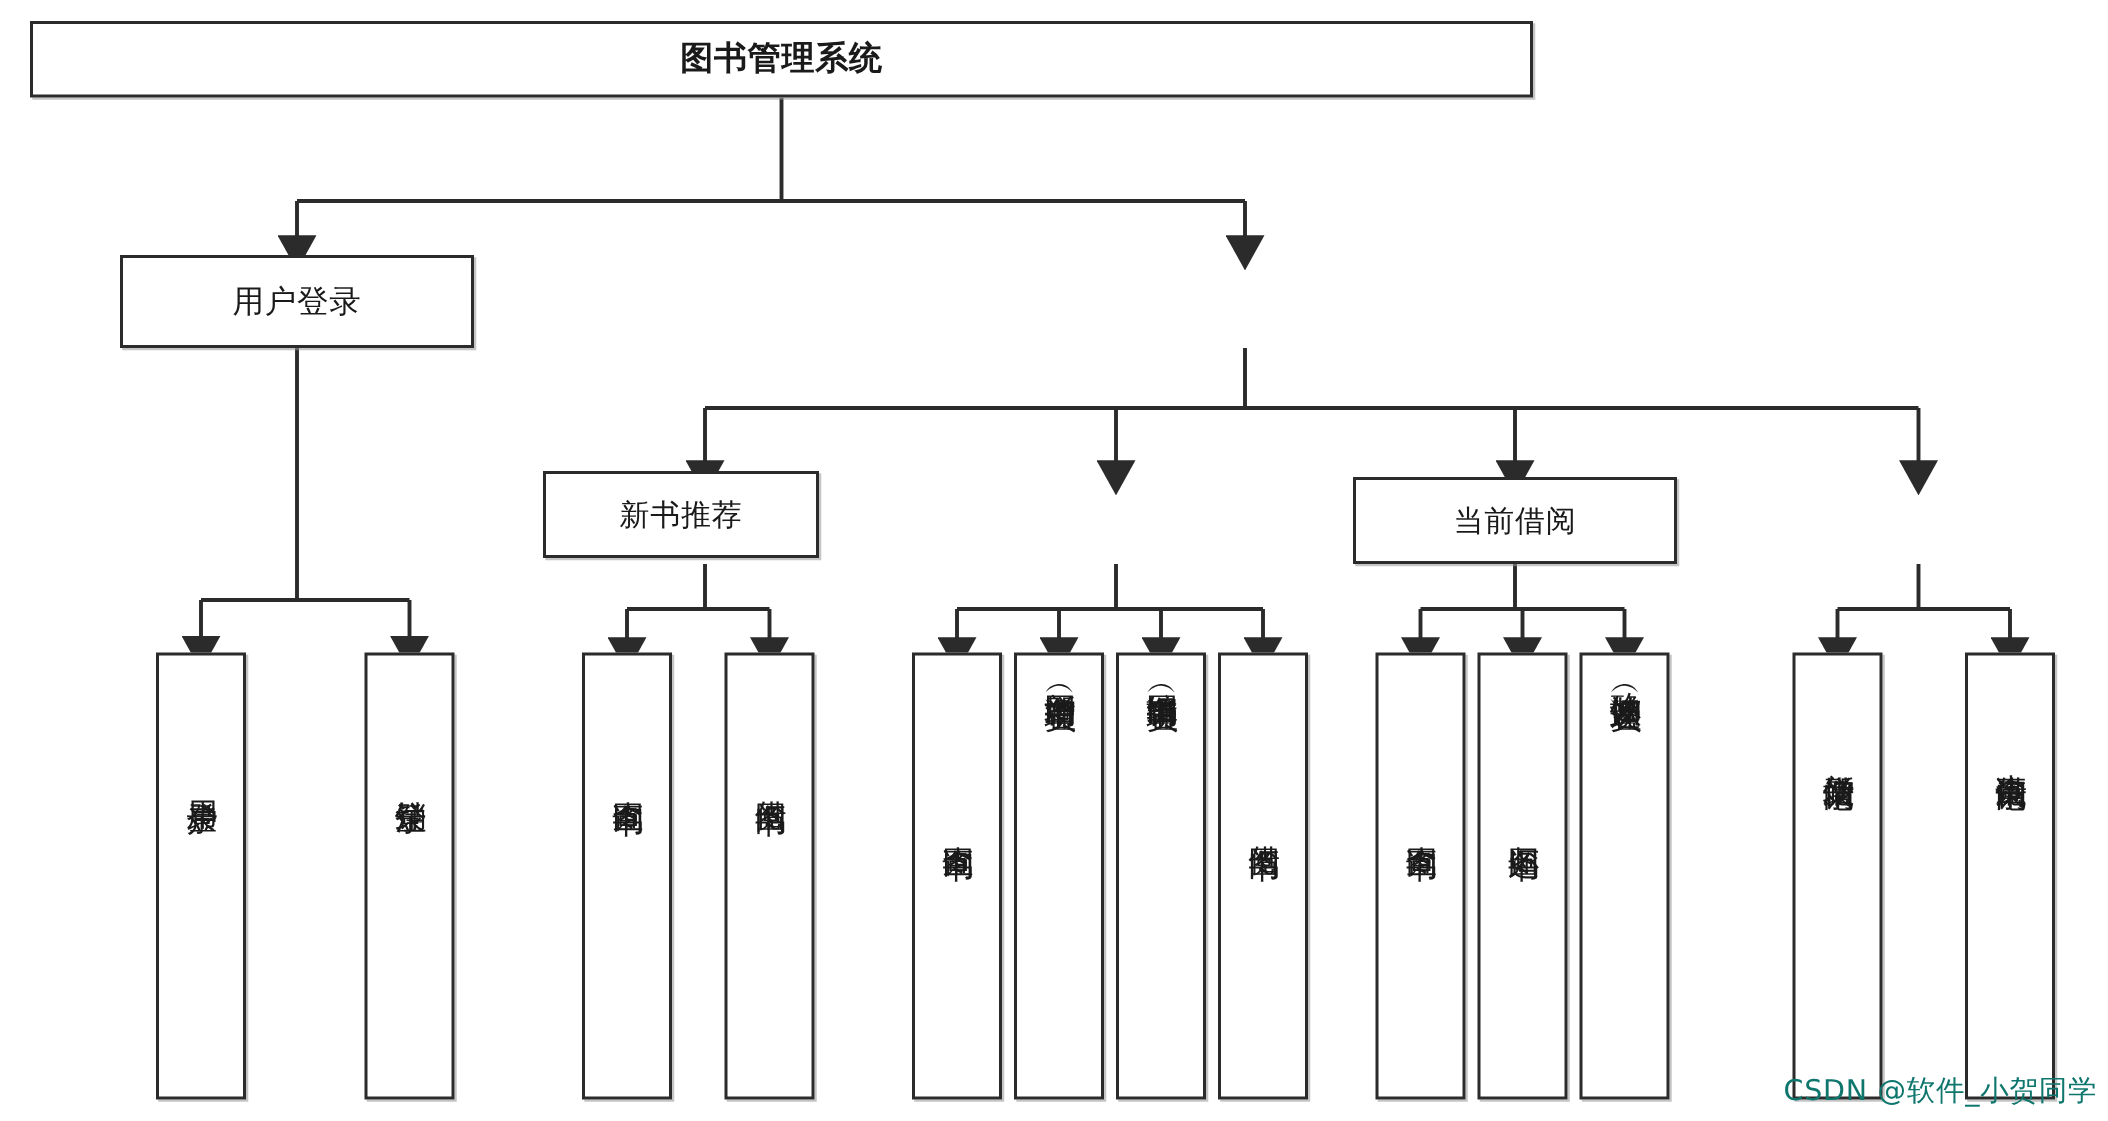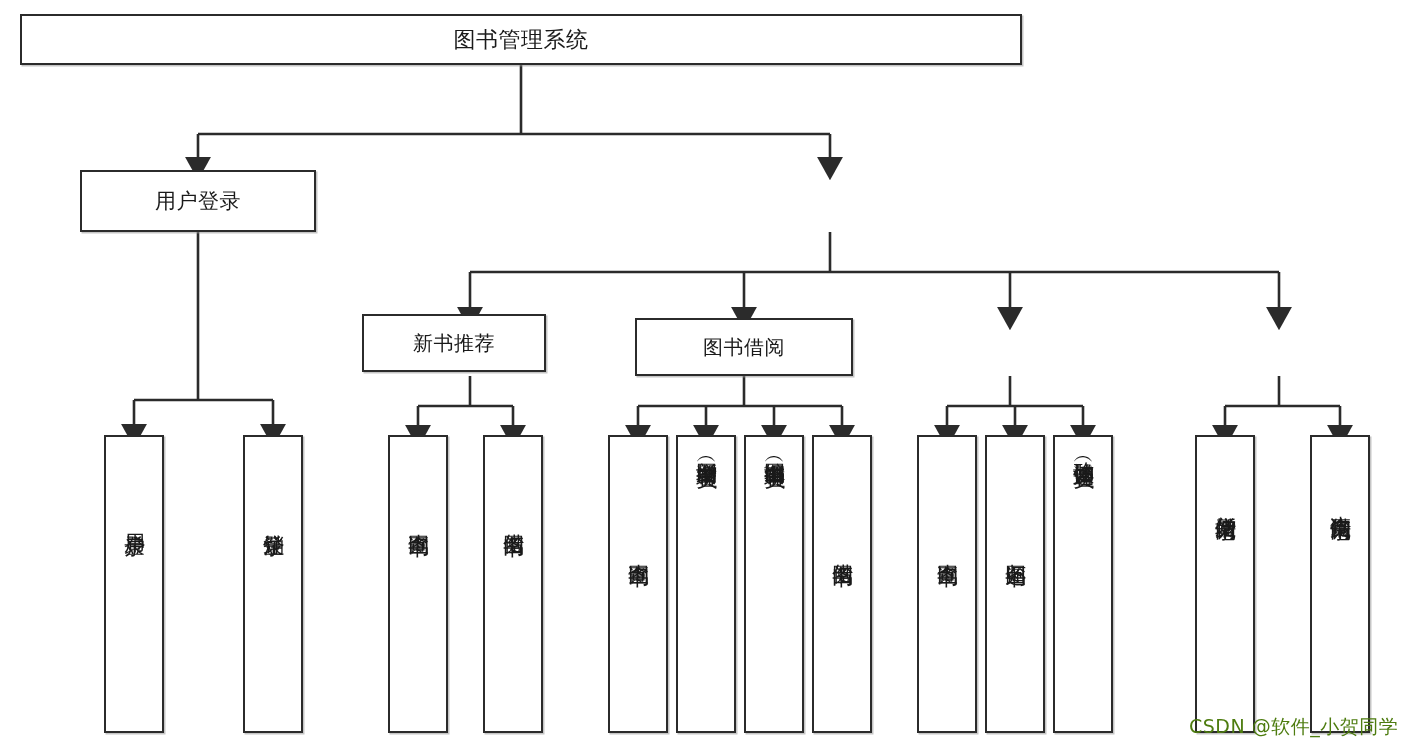--- a/index.html
+++ b/index.html
@@ -36,21 +36,21 @@
     justify-content: center;
     color: #1a1a1a;
     box-shadow: 1.5px 1.5px 0 rgba(150,150,150,0.55);
   }
   .node .label {
     display: block;
     text-align: center;
     line-height: 1.25;
     letter-spacing: 0.5px;
   }
-  .node.root .label   { font-size: 22px; }
+  .node.root .label   { font-size: 22px; font-weight: bold; }
   .node.lvl2 .label   { font-size: 21px; }
   .node.lvl3 .label   { font-size: 20px; }
   .node.leaf {
     align-items: flex-start;
     justify-content: center;
     padding-top: 6px;
   }
   .node.leaf .label {
     writing-mode: vertical-rl;
     text-orientation: upright;
@@ -69,21 +69,21 @@
     margin-top: 56px;
   }
   .node.leaf.mid3 .label {
     margin-top: 104px;
   }
   .watermark {
     position: absolute;
     left: 1189px;
     top: 714px;
     font-size: 19px;
-    color: #4d7c0f;
+    color: #0f766e;
     letter-spacing: 0.5px;
     white-space: nowrap;
     font-family: "DejaVu Sans", "Liberation Sans", sans-serif;
   }
 </style>
 </head>
 <body>
 
 <div id="canvas">
 
@@ -141,22 +141,22 @@
     <span class="label">图书管理系统</span>
   </div>
 
   <div class="node lvl2" style="left:80px; top:170px; width:236px; height:62px;">
     <span class="label">用户登录</span>
   </div>
 
   <div class="node lvl3" style="left:362px; top:314px; width:184px; height:58px;">
     <span class="label">新书推荐</span>
   </div>
-  <div class="node lvl3" style="left:635px; top:318px; width:218px; height:58px;">
-    <span class="label">图书借阅</span>
+  <div class="node lvl3" style="left:902px; top:318px; width:216px; height:58px;">
+    <span class="label">当前借阅</span>
   </div>
 
   <div class="node leaf mid" style="left:104px; top:435px; width:60px; height:298px;">
     <span class="label">用户登录</span>
   </div>
   <div class="node leaf mid" style="left:243px; top:435px; width:60px; height:298px;">
     <span class="label">注销登录</span>
   </div>
 
   <div class="node leaf mid" style="left:388px; top:435px; width:60px; height:298px;">

